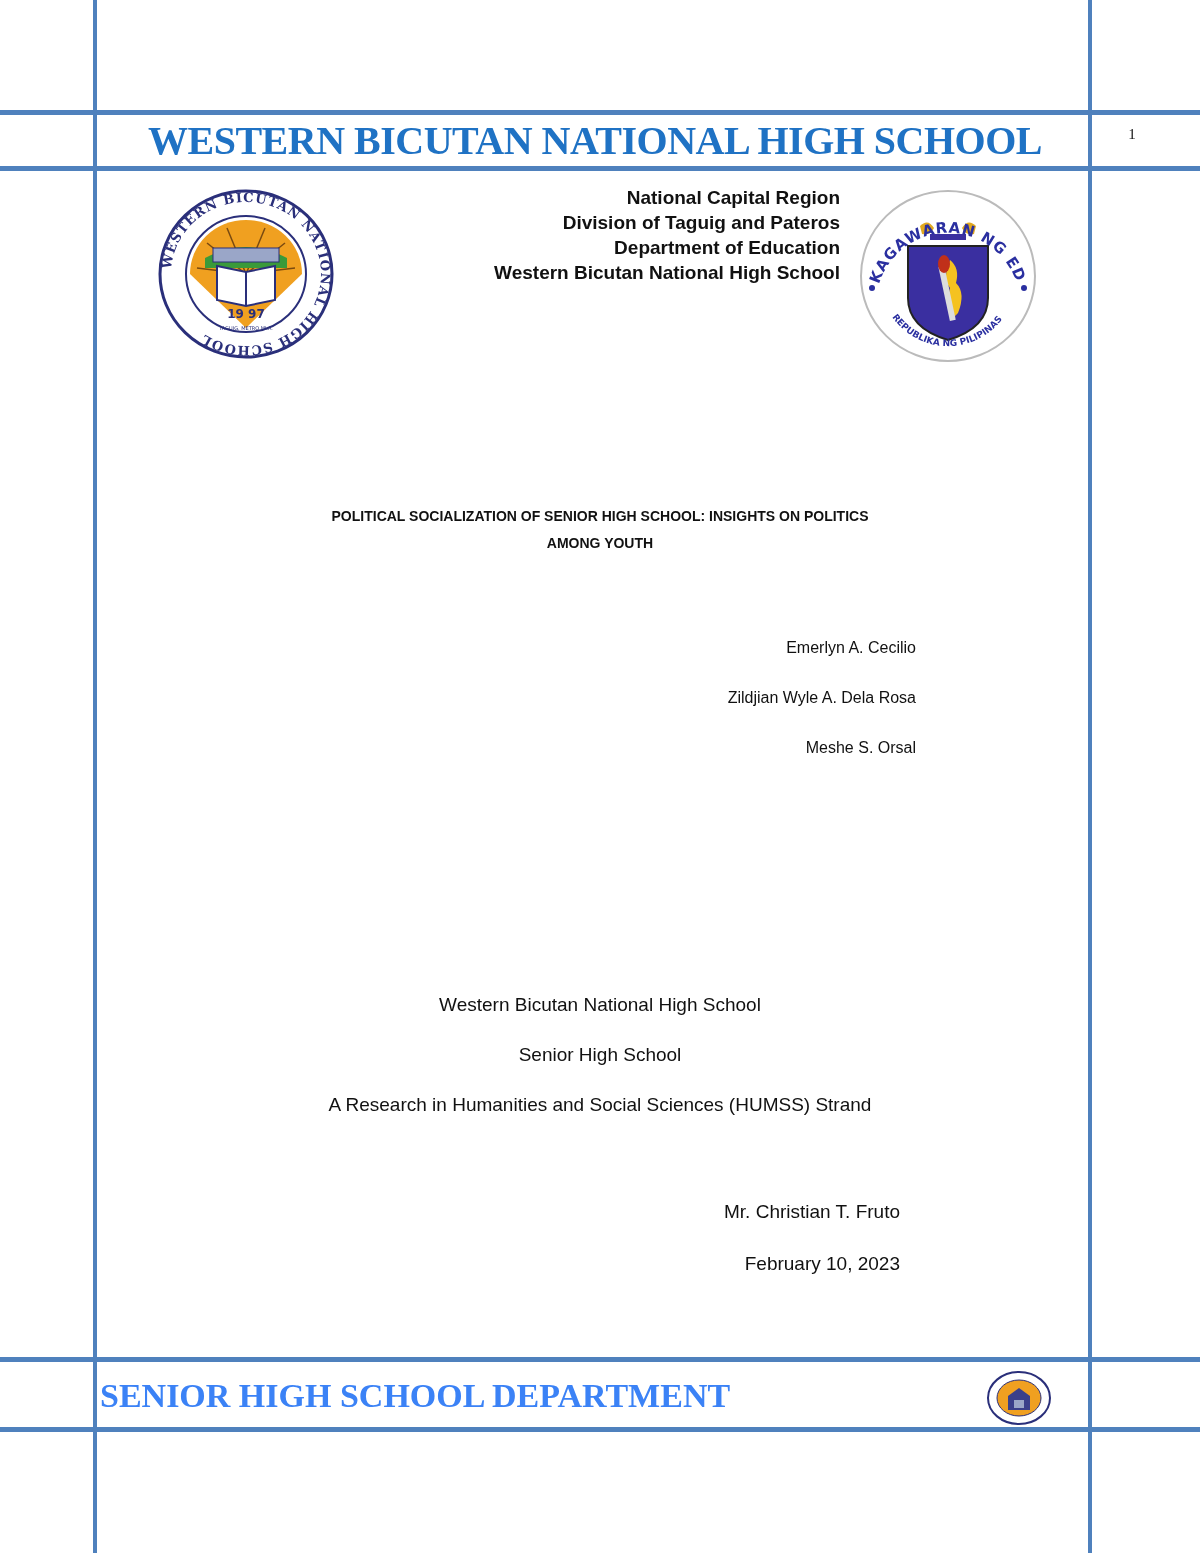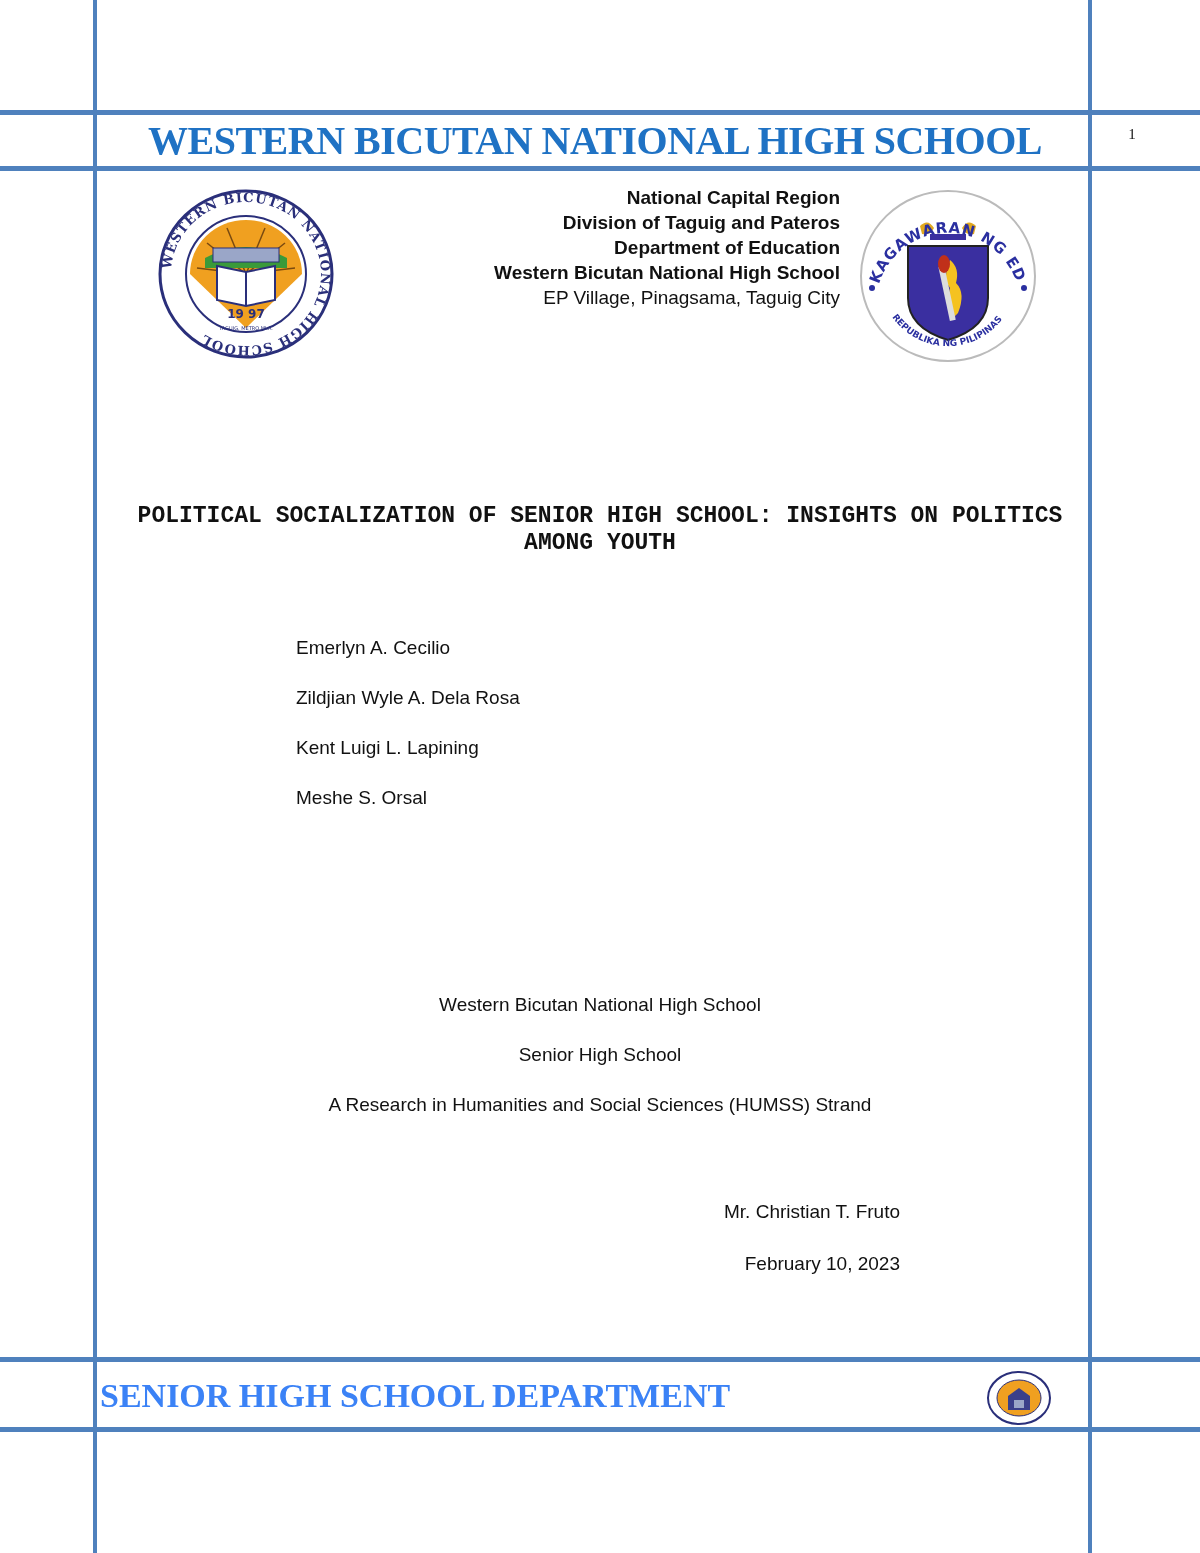--- a/index.html
+++ b/index.html
@@ -24,23 +24,23 @@
     text-align: center; font-family: "Liberation Serif", serif; font-size: 15px; color: #111;
   }
   .logo { position: absolute; }
   .address {
     position: absolute; left: 360px; width: 480px; top: 185px;
     text-align: right; font-size: 19px; line-height: 25px;
   }
   .address .b { font-weight: bold; }
   .title {
     position: absolute; left: 120px; width: 960px; top: 503px;
-    text-align: center; font-weight: bold; font-size: 23px; line-height: 27px; font-family: Liberation Mono, monospace;
+    text-align: center; font-weight: bold; font-size: 14px; line-height: 27px;
   }
-  .names { position: absolute; left: 296px; width: 600px; top: 636px; text-align: left; font-size: 19px; }
+  .names { position: absolute; left: 316px; width: 600px; top: 636px; text-align: right; font-size: 16px; }
   .names div { height: 50px; line-height: 24px; }
   .inst { position: absolute; left: 200px; width: 800px; top: 993px; text-align: center; font-size: 19px; }
   .inst div { height: 50px; line-height: 24px; }
   .adv { position: absolute; left: 300px; width: 600px; top: 1200px; text-align: right; font-size: 19px; }
   .adv div { height: 52px; line-height: 24px; }
   .footer-title {
     position: absolute; left: 100px; width: 910px; top: 1370px; height: 52px; line-height: 52px;
     text-align: left; font-family: "Liberation Serif", serif; font-weight: bold;
     font-size: 34px; color: #3b82f6;
   }
@@ -84,21 +84,20 @@
       <textPath href="#ringL" startOffset="1%">WESTERN BICUTAN NATIONAL HIGH SCHOOL</textPath>
     </text>
   </svg>
 </div>
 
 <div class="address">
   <div class="b">National Capital Region</div>
   <div class="b">Division of Taguig and Pateros</div>
   <div class="b">Department of Education</div>
   <div class="b">Western Bicutan National High School</div>
-  <div>EP Village, Pinagsama, Taguig City</div>
 </div>
 
 <div class="logo" style="left:858px; top:188px;">
   <svg width="180" height="176" viewBox="0 0 180 176">
     <ellipse cx="90" cy="88" rx="87" ry="85" fill="#fff" stroke="#bbb" stroke-width="2"></ellipse>
     <path d="M50 58 L130 58 L130 110 Q130 140 90 152 Q50 140 50 110 Z" fill="#3a2fa0" stroke="#222" stroke-width="2"></path>
     <path d="M92 72 Q102 80 98 95 Q108 105 100 125 L95 130 Q88 115 92 100 Q84 90 92 72 Z" fill="#f5c220"></path>
     <rect x="86" y="78" width="6" height="55" fill="#ddd" transform="rotate(-12 89 105)"></rect>
     <ellipse cx="86" cy="76" rx="6" ry="9" fill="#c0301a"></ellipse>
     <path d="M62 38 Q70 30 76 40 Q72 48 64 46 Z" fill="#e0a820"></path>
@@ -120,21 +119,20 @@
 </div>
 
 <div class="title">
   <div>POLITICAL SOCIALIZATION OF SENIOR HIGH SCHOOL: INSIGHTS ON POLITICS</div>
   <div>AMONG YOUTH</div>
 </div>
 
 <div class="names">
   <div>Emerlyn A. Cecilio</div>
   <div>Zildjian Wyle A. Dela Rosa</div>
-  <div>Kent Luigi L. Lapining</div>
   <div>Meshe S. Orsal</div>
 </div>
 
 <div class="inst">
   <div>Western Bicutan National High School</div>
   <div>Senior High School</div>
   <div>A Research in Humanities and Social Sciences (HUMSS) Strand</div>
 </div>
 
 <div class="adv">

